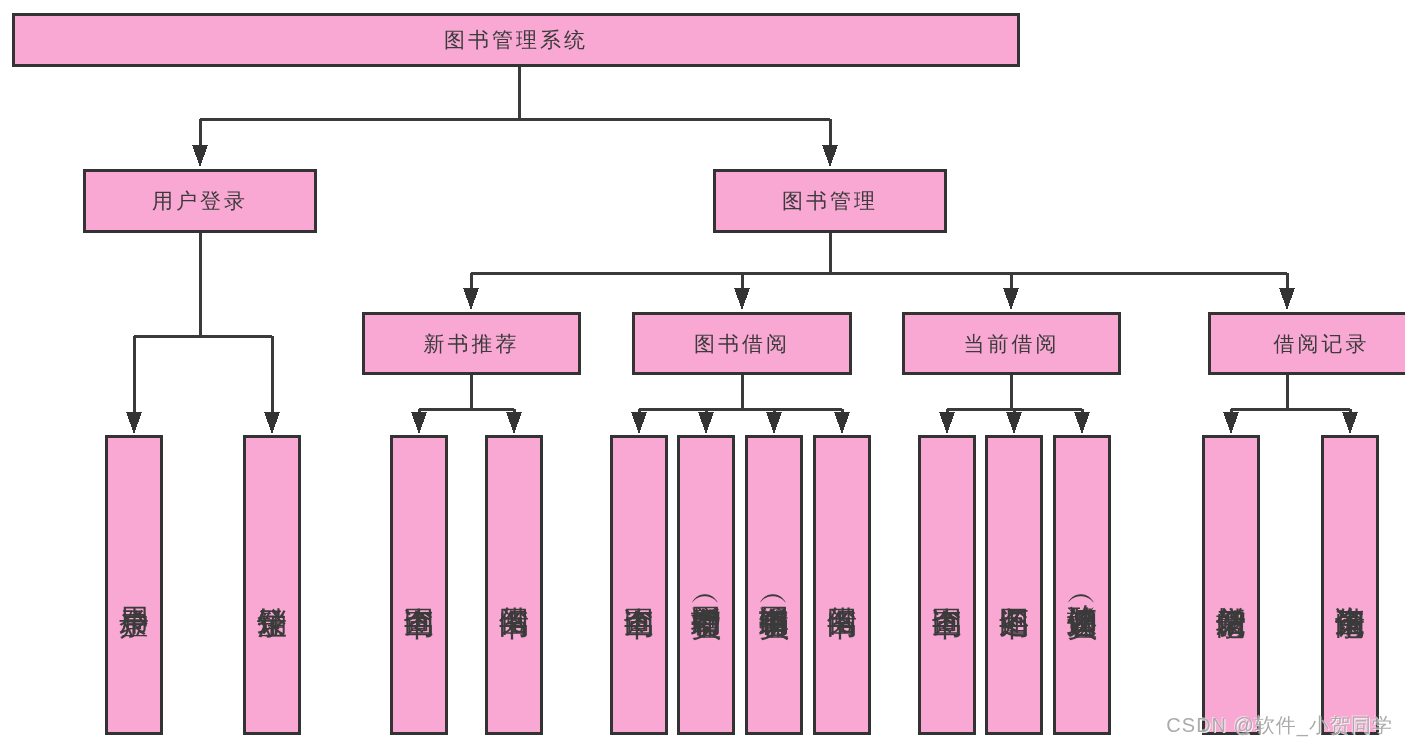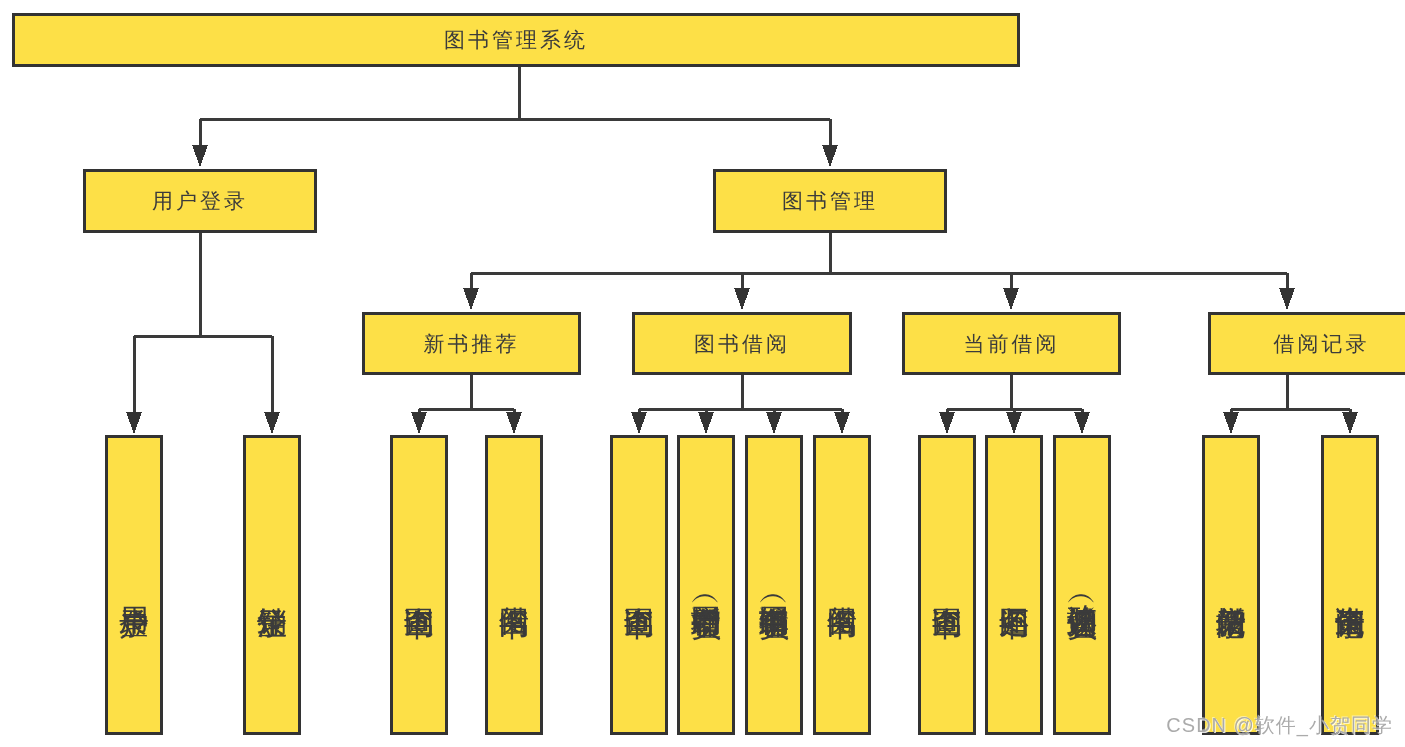--- a/index.html
+++ b/index.html
@@ -8,21 +8,21 @@
     width:1405px;height:747px;
     background:#ffffff;
     font-family:"Liberation Sans","DejaVu Sans",sans-serif;
     overflow:hidden;
   }
   .connectors{position:absolute;left:0;top:0;width:1405px;height:747px;}
   .connectors path.ln{stroke:#3a3a3a;stroke-width:3;fill:none;}
   .connectors path.ah{fill:#333333;stroke:none;}
   .box{
     position:absolute;box-sizing:border-box;
-    border:3px solid #333333;background:#fde047;
+    border:3px solid #333333;background:#f9a8d4;
     display:flex;align-items:center;justify-content:center;
     color:#3b3b3b;
   }
   .hlabel{font-size:21px;letter-spacing:3px;white-space:nowrap;}
   .leaf{width:58px;top:435px;height:300px;}
   .vlabel{
     writing-mode:vertical-rl;text-orientation:mixed;
     font-size:30px;line-height:1;letter-spacing:1px;white-space:nowrap;
   }
   .root{left:12px;top:13px;width:1008px;height:54px;}

